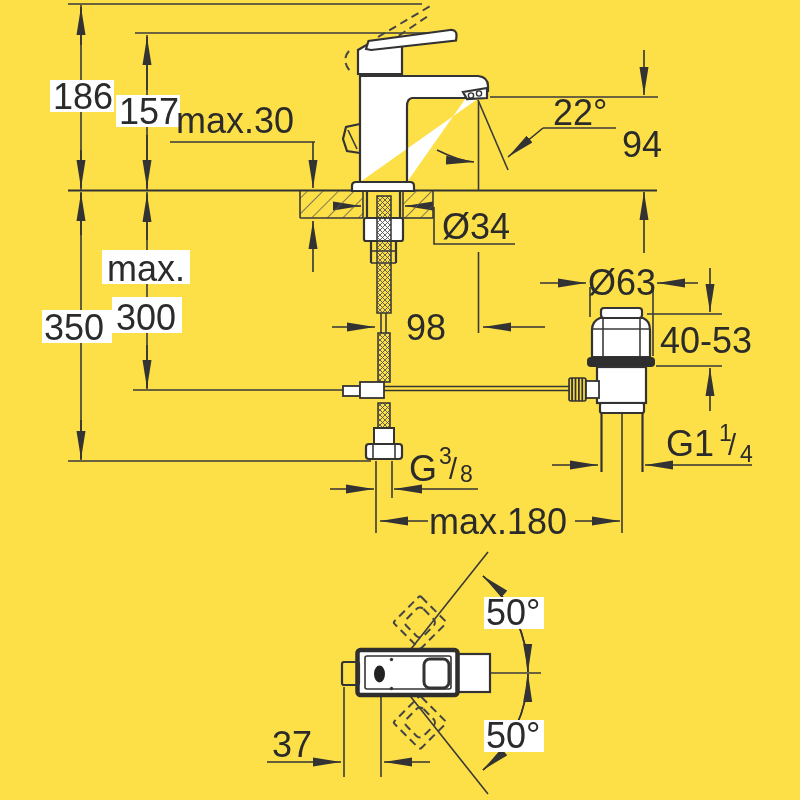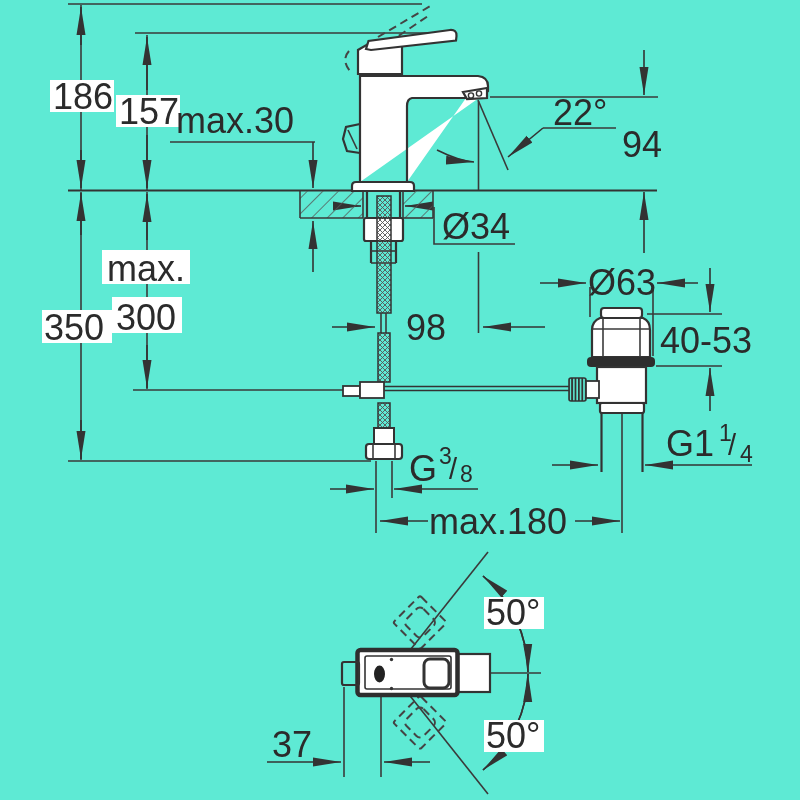--- a/index.html
+++ b/index.html
@@ -1,16 +1,16 @@
 <!DOCTYPE html>
 <html><head>
 <meta charset="utf-8">
 <style>
   html,body{margin:0;padding:0;background:#fff;}
-  .stage{position:relative;width:800px;height:800px;background:#5eead4;overflow:hidden;}
+  .stage{position:relative;width:800px;height:800px;background:#fde047;overflow:hidden;}
   svg{position:absolute;left:0;top:0;}
   svg text{font-family:"Liberation Sans","DejaVu Sans",sans-serif;fill:#2b2b2b;}
   .lbl{font-size:36px;}
   .lbl-sm{font-size:23px;}
   .lbl-slash{font-size:29px;}
   .thin{stroke:#3a3a3a;stroke-width:1.6;fill:none;}
   .med{stroke:#333;stroke-width:2.2;fill:none;}
   .medw{stroke:#333;stroke-width:2.2;fill:#fff;}
   .dash{stroke:#444;stroke-width:2;fill:none;stroke-dasharray:8 5;}
   .arrline{stroke:#333;stroke-width:1.6;fill:none;}

